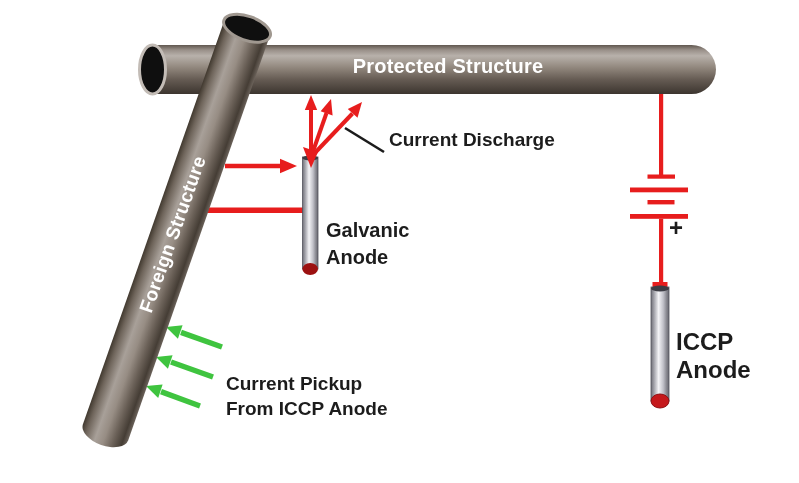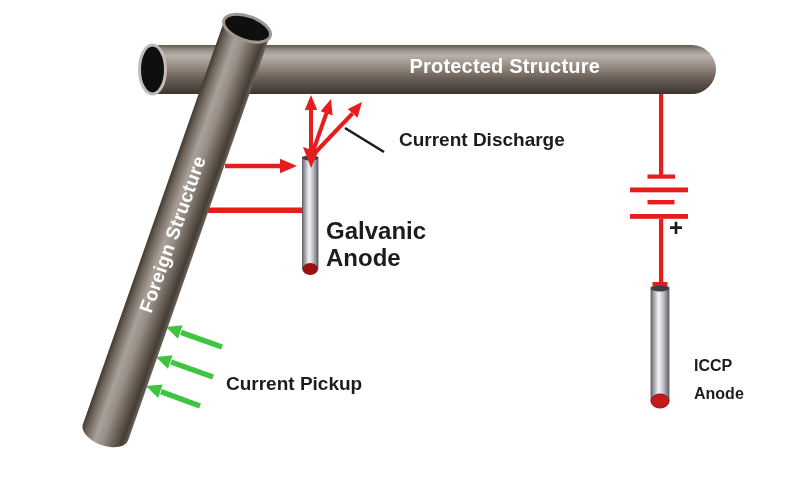--- a/index.html
+++ b/index.html
@@ -3,29 +3,29 @@
 <meta charset="utf-8">
 <style>
   html,body{margin:0;padding:0;background:#fff;}
   .canvas{
     position:relative;width:799px;height:483px;background:#ffffff;
     overflow:hidden;font-family:"Liberation Sans",sans-serif;
   }
   .canvas svg{position:absolute;left:0;top:0;}
   .lbl{position:absolute;font-weight:bold;color:#1c1c1c;white-space:nowrap;}
   .lbl-white{color:#ffffff;}
-  .lbl-protected{left:360px;top:55px;width:240px;text-align:right;font-size:20px;letter-spacing:.2px;}
+  .lbl-protected{left:328px;top:55px;width:240px;text-align:center;font-size:20px;letter-spacing:.2px;}
   .lbl-foreign{
     left:72px;top:222px;width:206px;height:26px;text-align:center;
     font-size:19px;transform:rotate(-70.5deg);transform-origin:50% 50%;letter-spacing:.3px;
   }
-  .lbl-discharge{left:389px;top:126px;font-size:19px;line-height:27px;margin-left:10px;}
-  .lbl-galvanic{left:326px;top:217px;font-size:24px;line-height:27px;}
+  .lbl-discharge{left:389px;top:126px;font-size:19px;line-height:27px;}
+  .lbl-galvanic{left:326px;top:217px;font-size:20px;line-height:27px;}
   .lbl-pickup{left:226px;top:371px;font-size:19px;line-height:25px;}
-  .lbl-iccp{left:694px;top:328px;font-size:16px;line-height:28px;margin-top:24px;}
+  .lbl-iccp{left:676px;top:328px;font-size:24px;line-height:28px;}
   .lbl-plus{left:669px;top:216px;font-size:24px;line-height:24px;}
 </style>
 </head>
 <body>
 
 <div class="canvas">
 
   <svg width="799" height="483" viewBox="0 0 799 483">
     <defs>
       <linearGradient id="hPipeGrad" x1="0" y1="0" x2="0" y2="1">
@@ -123,20 +123,21 @@
     <div>Current Discharge</div>
   </div>
 
   <div class="lbl lbl-galvanic">
     <div>Galvanic</div>
     <div>Anode</div>
   </div>
 
   <div class="lbl lbl-pickup">
     <div>Current Pickup</div>
+    <div>From ICCP Anode</div>
   </div>
 
   <div class="lbl lbl-iccp">
     <div>ICCP</div>
     <div>Anode</div>
   </div>
 
   <div class="lbl lbl-plus">+</div>
 
 </div>

